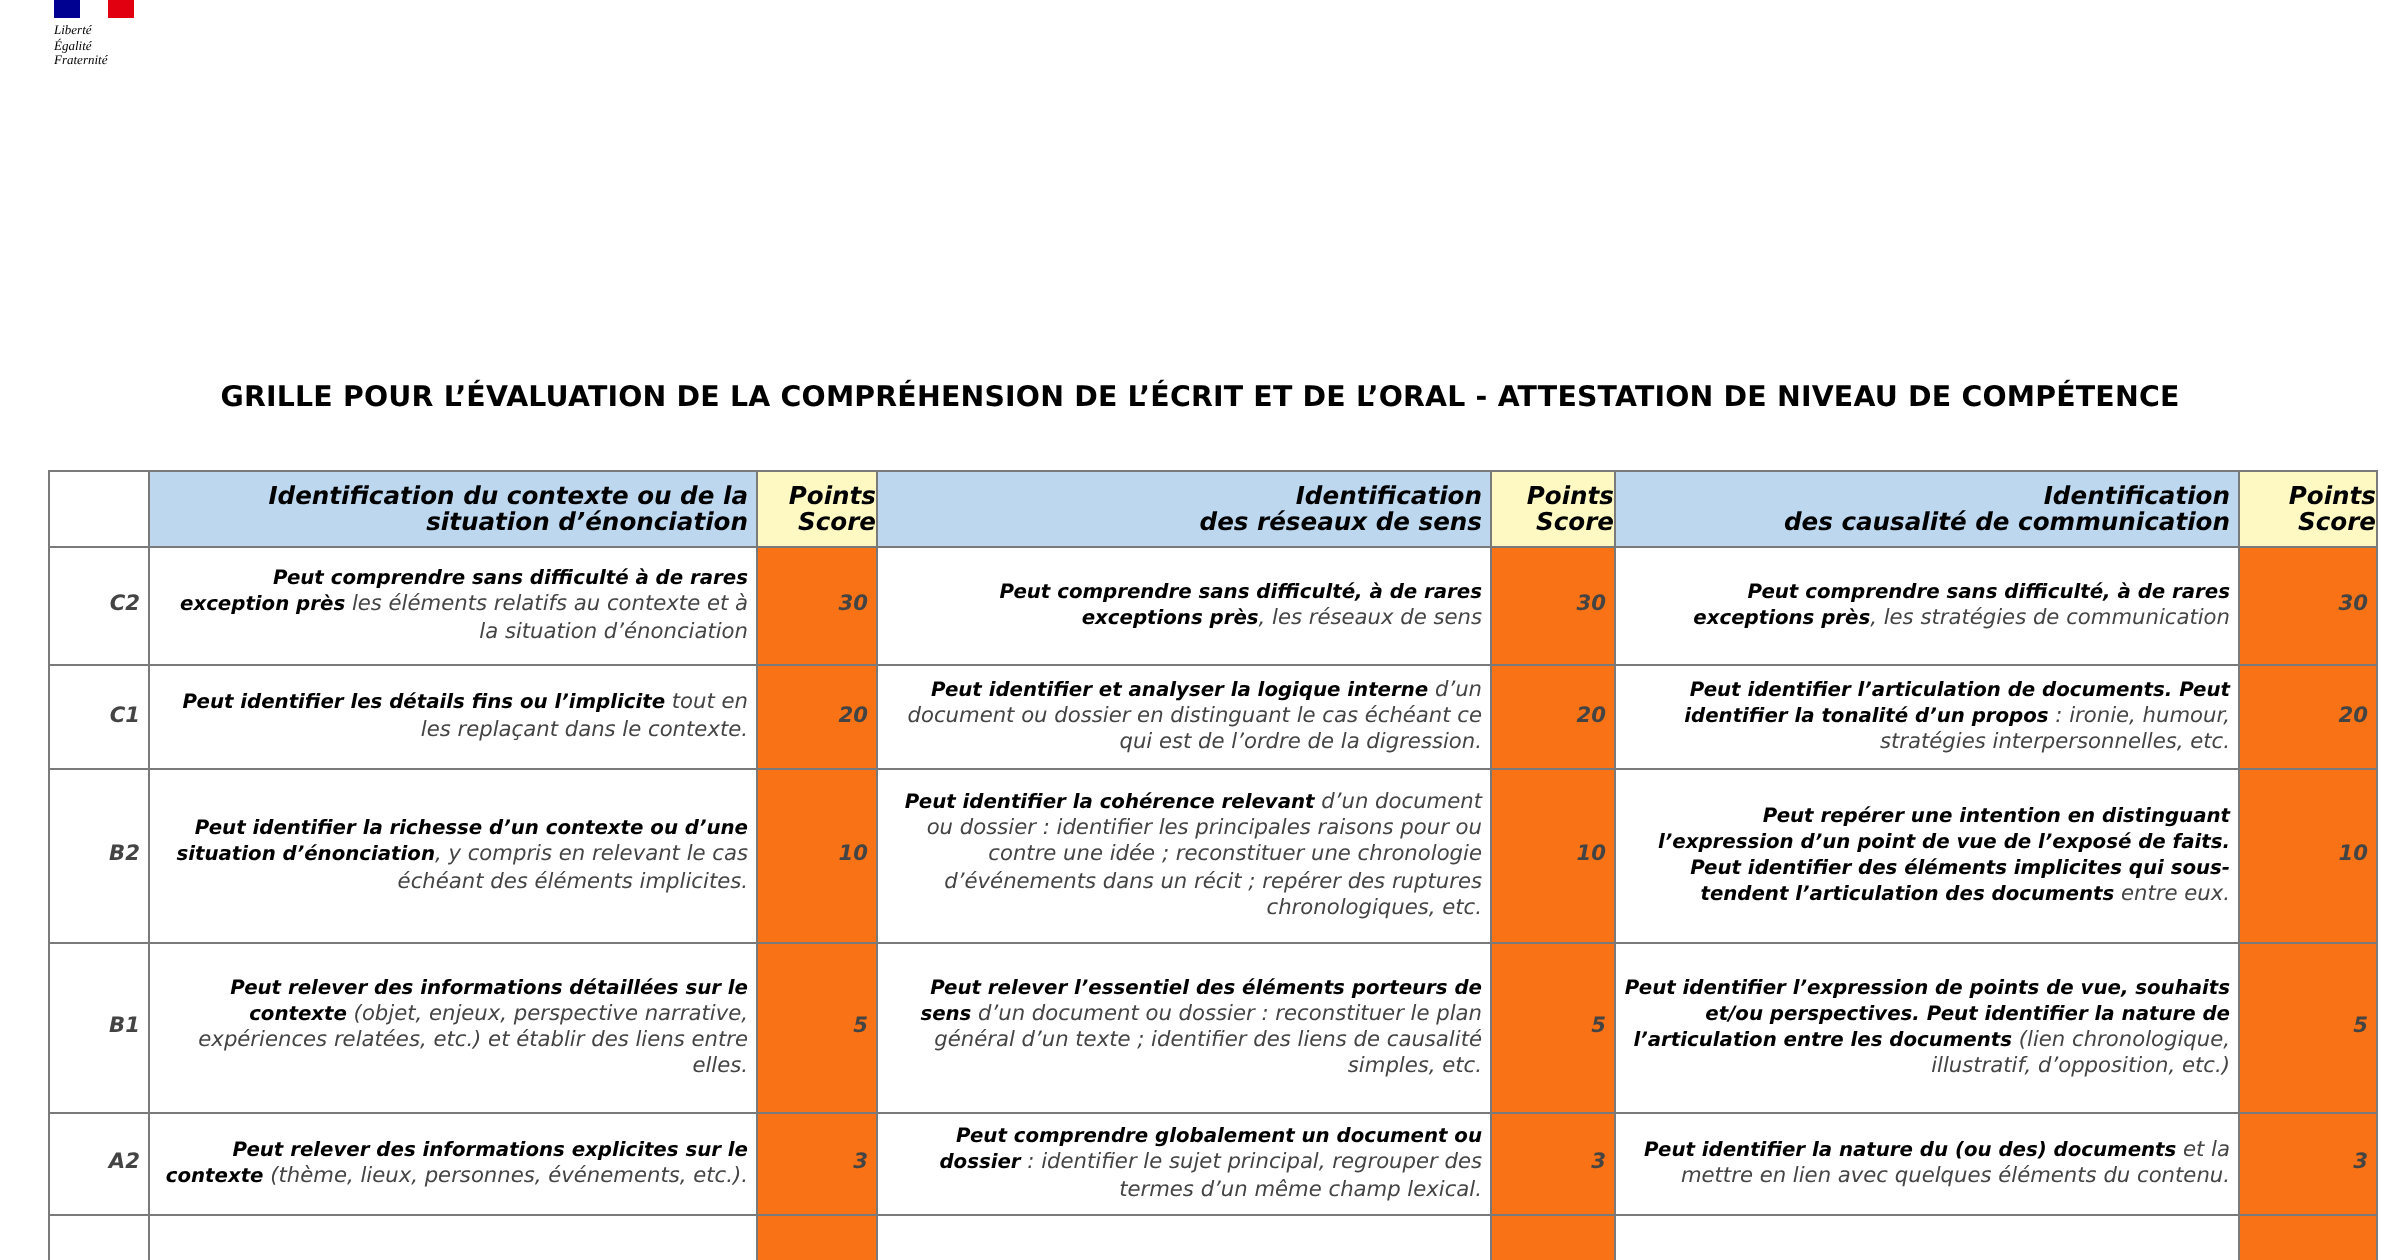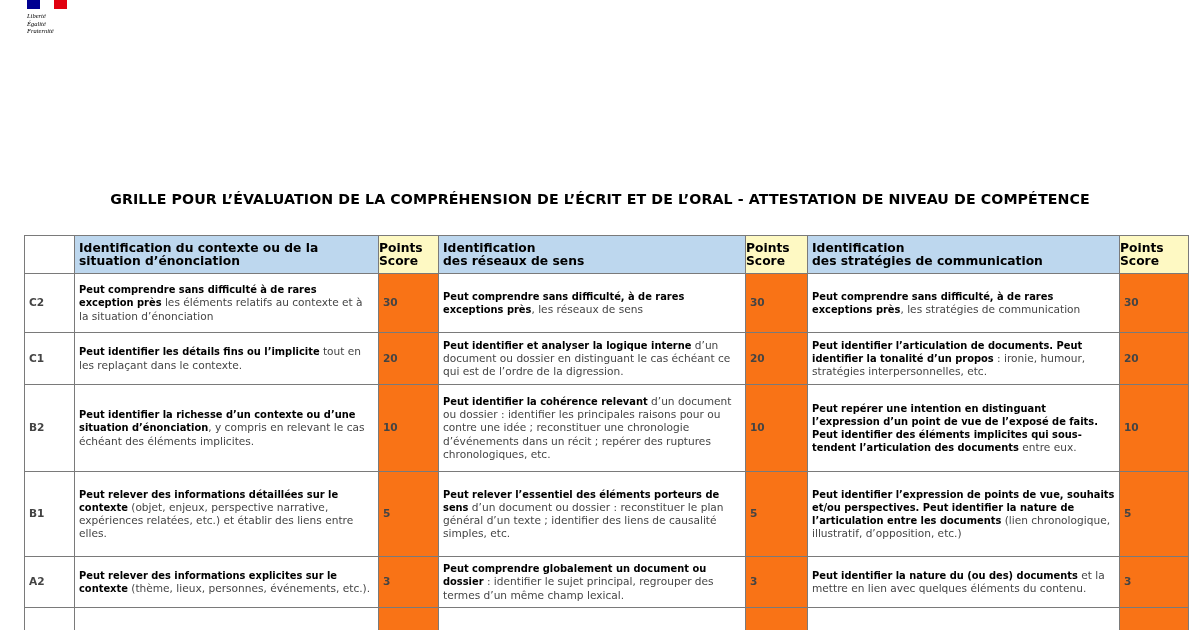--- a/index.html
+++ b/index.html
@@ -21,22 +21,22 @@
   .doc-title {
     position: absolute; left: 0; width: 1200px; top: 191px; text-align: center;
     font-family: "DejaVu Sans", sans-serif; font-weight: bold; font-size: 14.2px;
     letter-spacing: 0.1px; color: #000;
   }
   table.grid {
     position: absolute; left: 24px; top: 235px; border-collapse: collapse;
     table-layout: fixed; width: 1164px;
   }
   table.grid td, table.grid th {
-    border: 1.5px solid #7a7a7a; text-align: left; vertical-align: middle;
-    padding: 0 4px; font-size: 10.6px; line-height: 13.2px; color: #444;
+    border: 1.5px solid #7a7a7a; text-align: right; vertical-align: middle;
+    padding: 0 4px; font-size: 10.6px; line-height: 13.2px; color: #444; font-style: italic;
   }
   table.grid th {
     background: #bdd7ee; font-family: "DejaVu Sans", sans-serif; font-weight: bold;
     color: #000; font-size: 12.3px; line-height: 13px; padding: 2px 4px;
   }
   table.grid th.pts { background: #fef9c3; font-size: 12.3px; padding: 2px 0; }
   table.grid th.corner { background: #ffffff; }
   td.lvl { font-family: "DejaVu Sans", sans-serif; font-weight: bold; color: #000; font-size: 12.5px; }
   td.pts { background: #f97316; font-family: "DejaVu Sans", sans-serif; font-weight: bold; color: #000; font-size: 12.5px; padding: 0; }
   td.desc b { color: #000; font-family: "DejaVu Sans", sans-serif; font-size: 9.9px; }
@@ -70,21 +70,21 @@
       <col style="width:312px">
       <col style="width:69px">
   </colgroup>
   <thead>
     <tr style="height:38px">
       <th class="corner"></th>
       <th><span>Identification du contexte ou de la</span><br><span>situation d’énonciation</span></th>
       <th class="pts"><span>Points</span><br><span>Score</span></th>
       <th><span>Identification</span><br><span>des réseaux de sens</span></th>
       <th class="pts"><span>Points</span><br><span>Score</span></th>
-      <th><span>Identification</span><br><span>des stratégies de communication</span></th>
+      <th><span>Identification</span><br><span>des causalité de communication</span></th>
       <th class="pts"><span>Points</span><br><span>Score</span></th>
     </tr>
   </thead>
   <tbody id="grid-body">
       <tr style="height: 59px;">
         <td class="lvl"><span>C2</span></td>
         <td class="desc"><b>Peut comprendre sans difficulté à de rares exception près</b><span> les éléments relatifs au contexte et à la situation d’énonciation</span></td>
         <td class="pts"><span>30</span></td>
         <td class="desc"><b>Peut comprendre sans difficulté, à de rares exceptions près</b><span>, les réseaux de sens</span></td>
         <td class="pts"><span>30</span></td>

